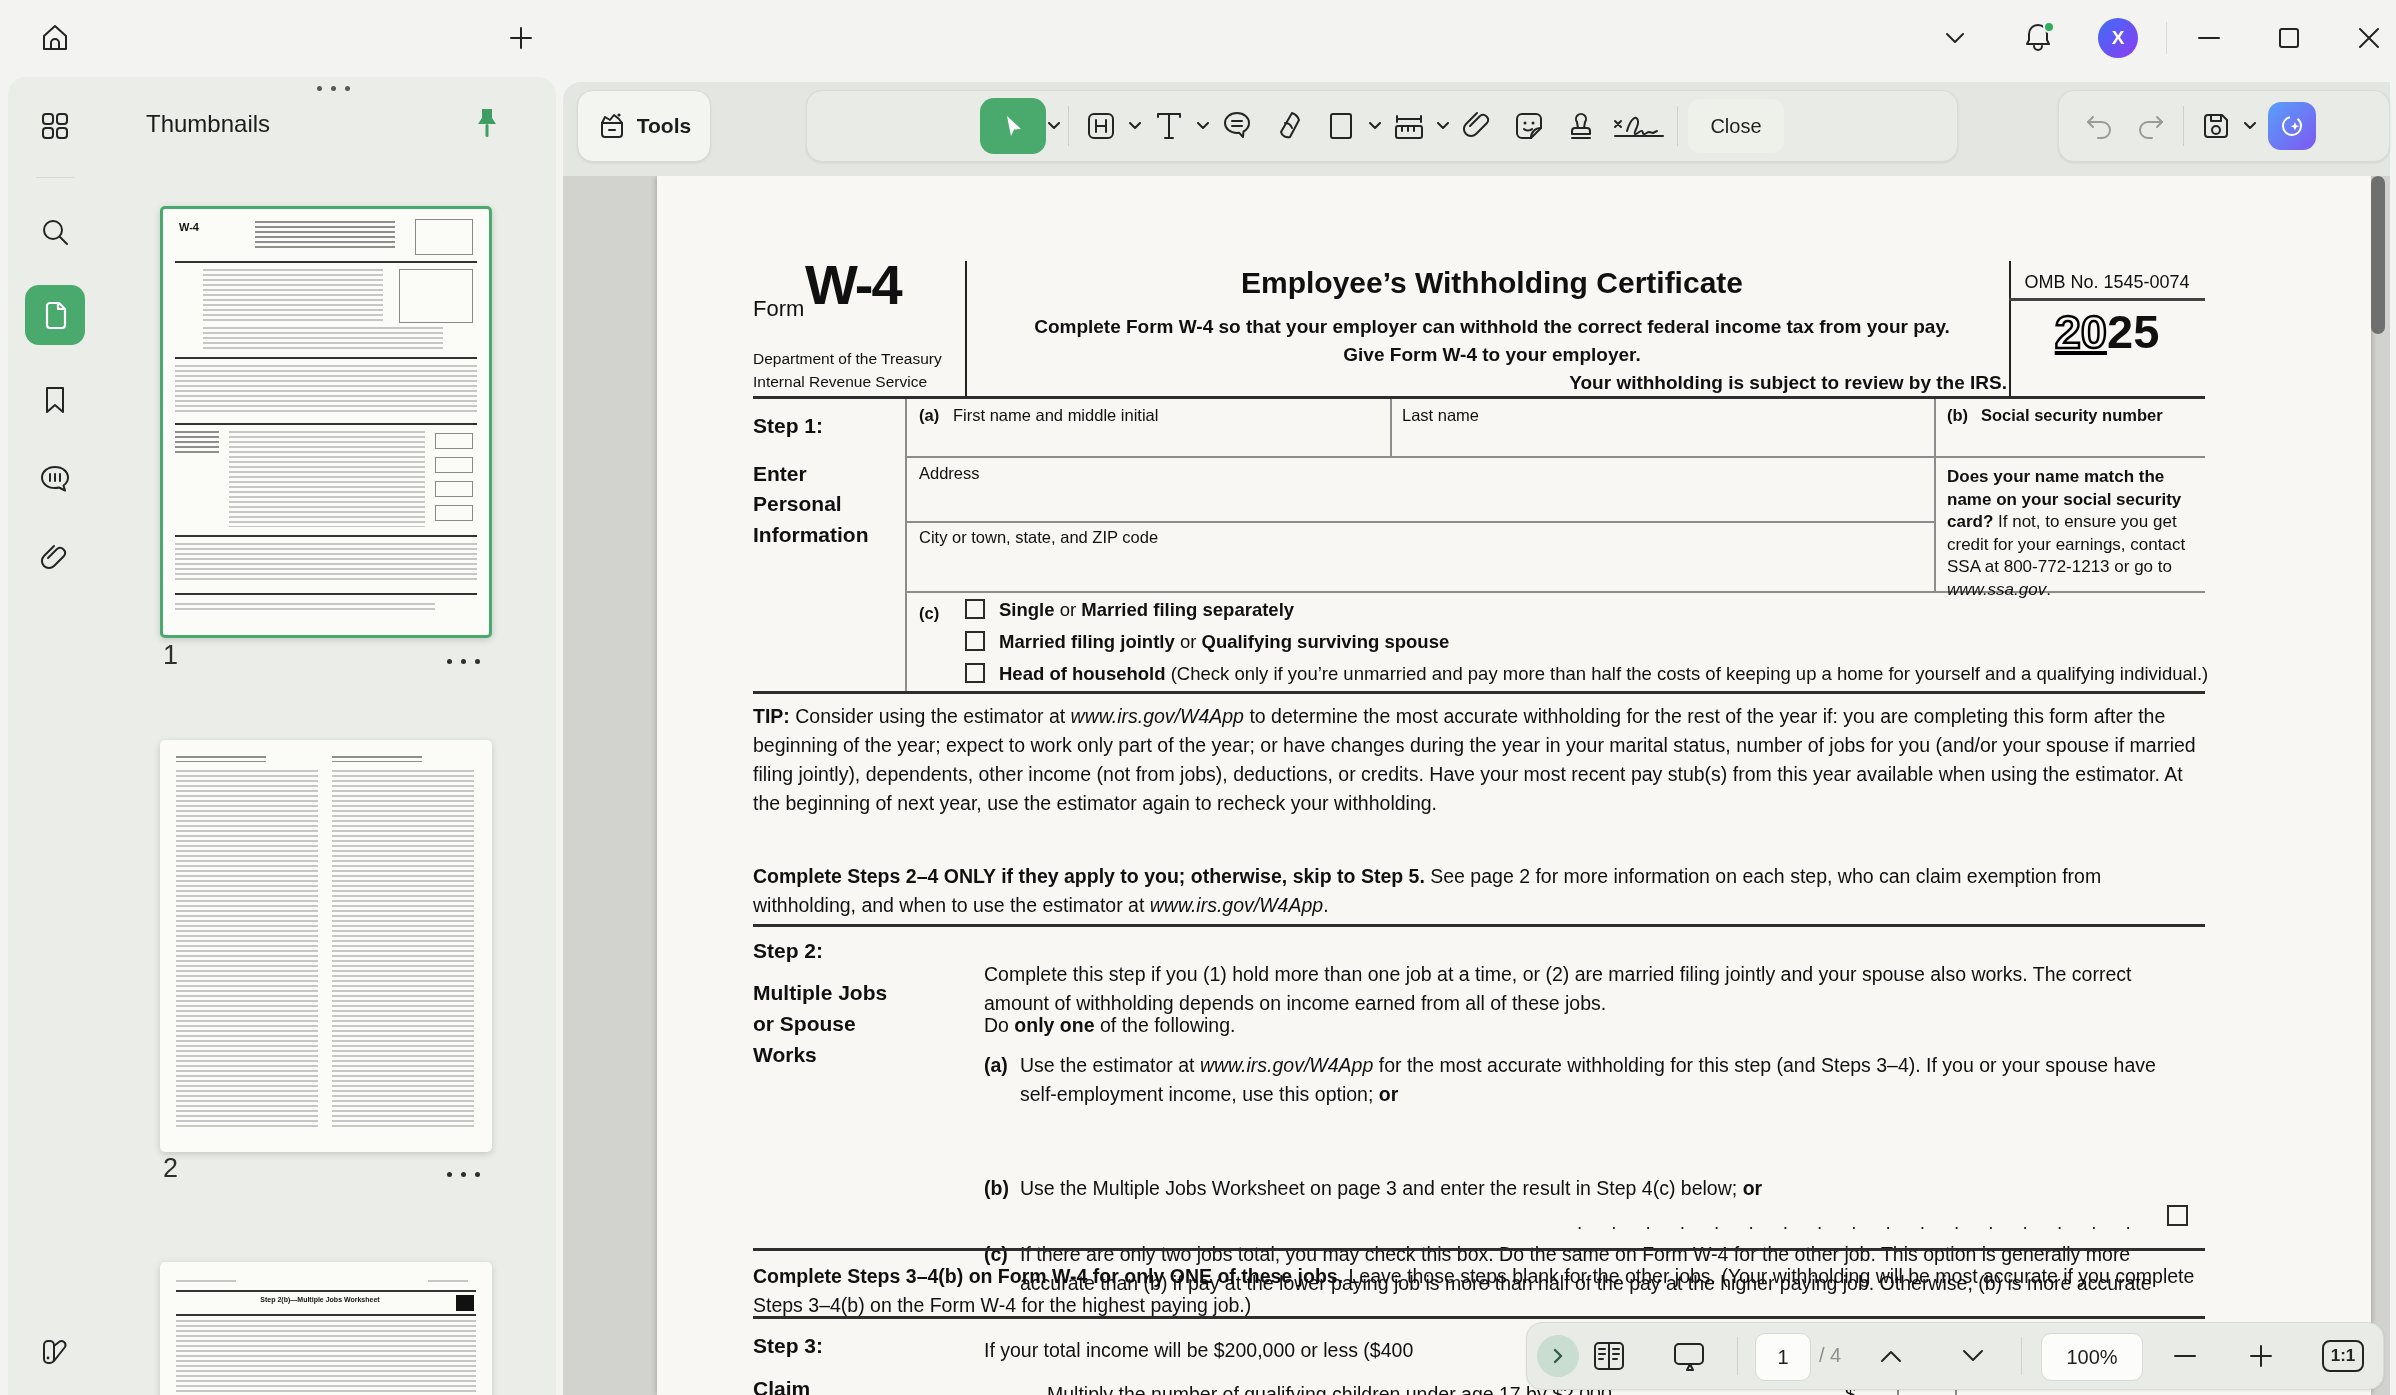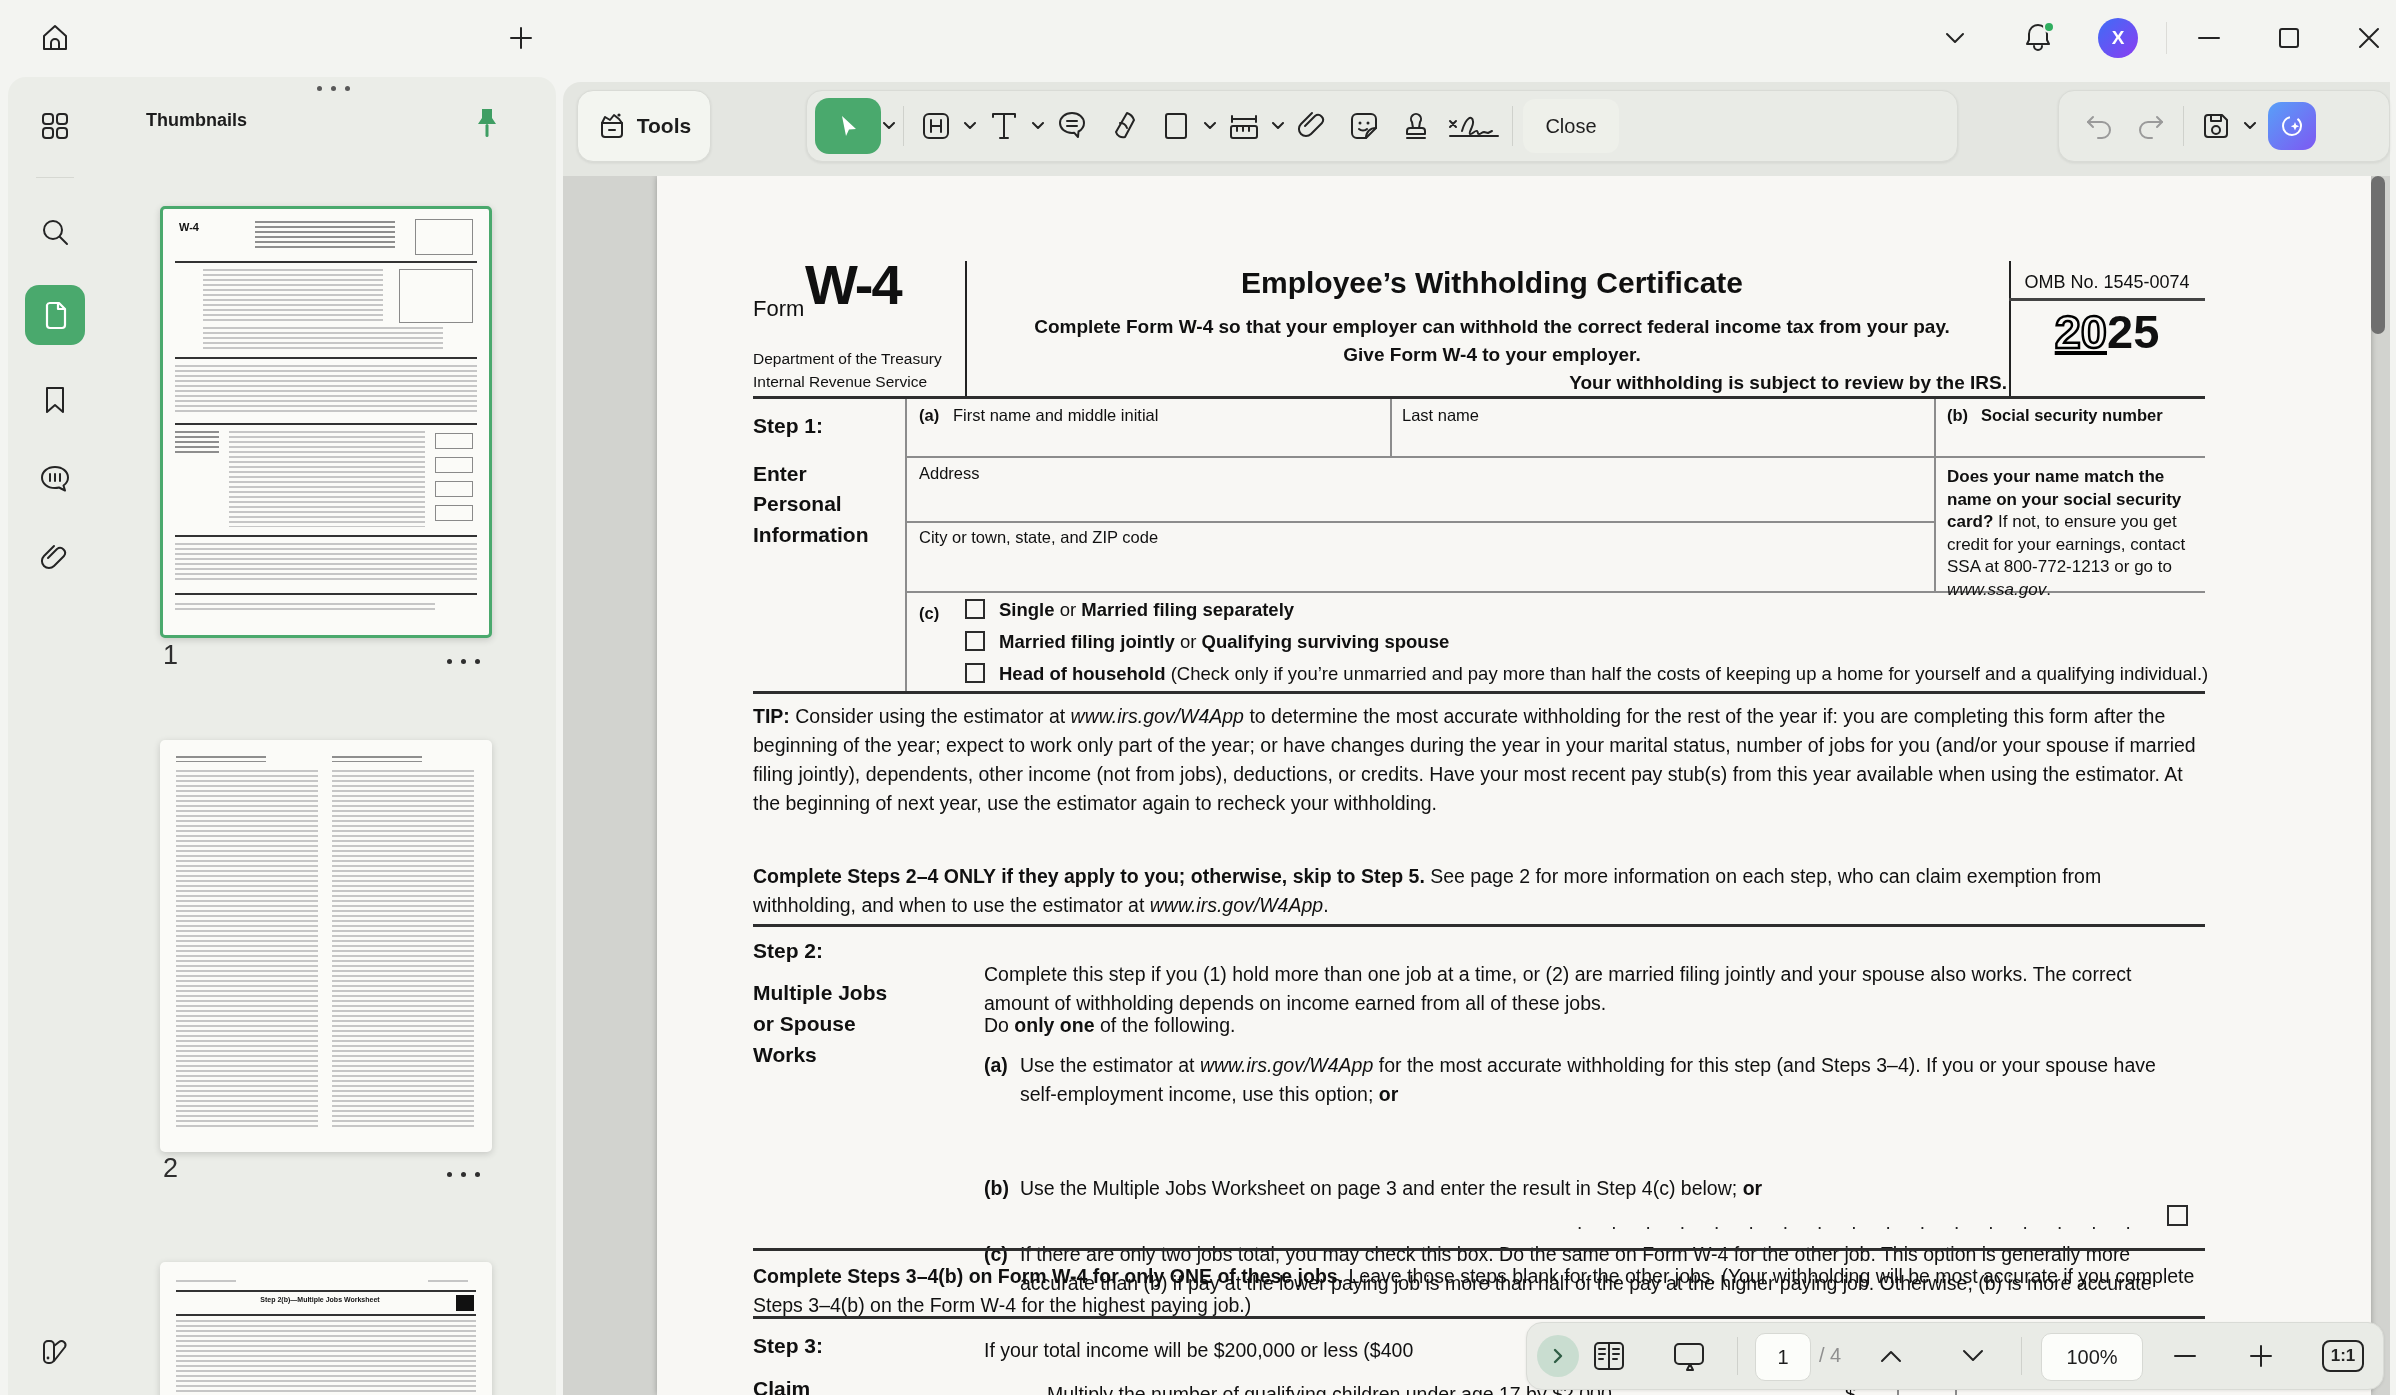--- a/index.html
+++ b/index.html
@@ -11,21 +11,21 @@
   .ic-gray{stroke:#9a9a9a;fill:none;stroke-width:2;stroke-linecap:round;stroke-linejoin:round;}
 
   
   .tabpill{left:113px;top:11px;width:364px;height:52px;background:#e8eae5;border-radius:14px;
            display:flex;align-items:center;gap:12px;padding-left:22px;box-sizing:border-box;}
   .tabtitle{font-size:21px;color:#1c1c1c;}
 
   
   .leftpane{left:8px;top:77px;width:548px;bottom:0;background:#ebede8;border-radius:18px 18px 0 0;}
   .railbtn{width:56px;height:56px;display:flex;align-items:center;justify-content:center;}
-  .panehead{font-size:18px;font-weight:bold;color:#1c1c1c;}
+  .panehead{font-size:24px;font-weight:normal;color:#1c1c1c;}
   .dot{width:5px;height:5px;border-radius:50%;background:#595959;display:inline-block;}
   .pagenum{font-size:27px;color:#2e2e2e;}
 
   
   .thumb{background:#fbfbf8;box-shadow:0 2px 7px rgba(0,0,0,.16);border-radius:5px;overflow:hidden;}
   .thumb.sel{border:3px solid #4aa96d;}
   .mlite {background:repeating-linear-gradient(to bottom,#c6c6c6 0 2px,transparent 2px 5px);}
   .mdark {background:repeating-linear-gradient(to bottom,#8e8e8e 0 2px,transparent 2px 5px);}
   .mbox{border:1px solid #8a8a8a;}
 
@@ -234,21 +234,21 @@
        border-radius:16px;box-shadow:0 1px 3px rgba(0,0,0,.08);display:flex;align-items:center;justify-content:center;gap:10px;box-sizing:border-box;">
     <svg width="30" height="30" viewBox="0 0 30 30">
       <path class="ic" stroke-width="2.1" d="M5 12 h20 v11 a3 3 0 0 1 -3 3 h-14 a3 3 0 0 1 -3 -3 Z"></path>
       <path class="ic" stroke-width="2.1" d="M5 12 l3 -6 l5 3 l4 -5 l5 4 l3 4"></path>
       <path class="ic" stroke-width="2.1" d="M12 19 h6"></path>
       <circle cx="22" cy="4" r="1.6" fill="#242424"></circle>
     </svg>
     <span style="font-size:21px;font-weight:bold;color:#1c1c1c;">Tools</span>
   </div>
 
-  <div class="abs pill" style="left:806px;top:90px;width:1152px;height:72px;display:flex;align-items:center;padding:0 8px;box-sizing:border-box;">
+  <div class="abs pill" style="left:806px;top:90px;width:1152px;height:72px;display:flex;align-items:center;padding:0 8px;box-sizing:border-box;justify-content:center;">
     <div style="width:66px;height:56px;background:#4aa96d;border-radius:14px;display:flex;align-items:center;justify-content:center;">
       <svg width="26" height="26" viewBox="0 0 26 26">
         <path d="M7 3 L21 16 L14 16.5 L11 23 Z" fill="#ffffff"></path>
       </svg>
     </div>
     <div class="chev">
       <svg width="12" height="8" viewBox="0 0 12 8">
           <path class="ic" d="M1 1 L6 6 L11 1"></path>
         </svg>
     </div>

